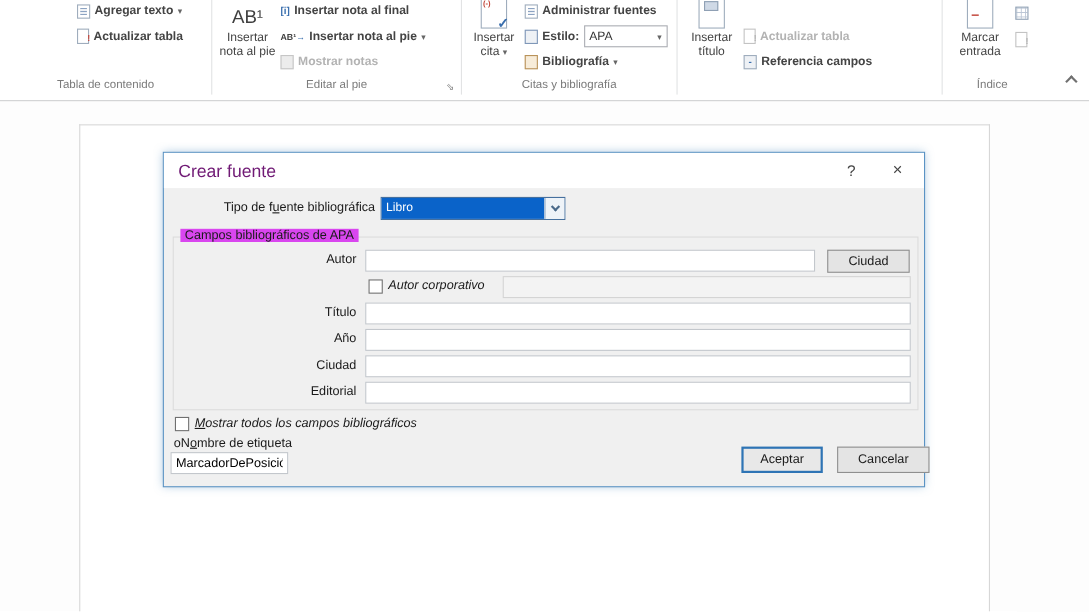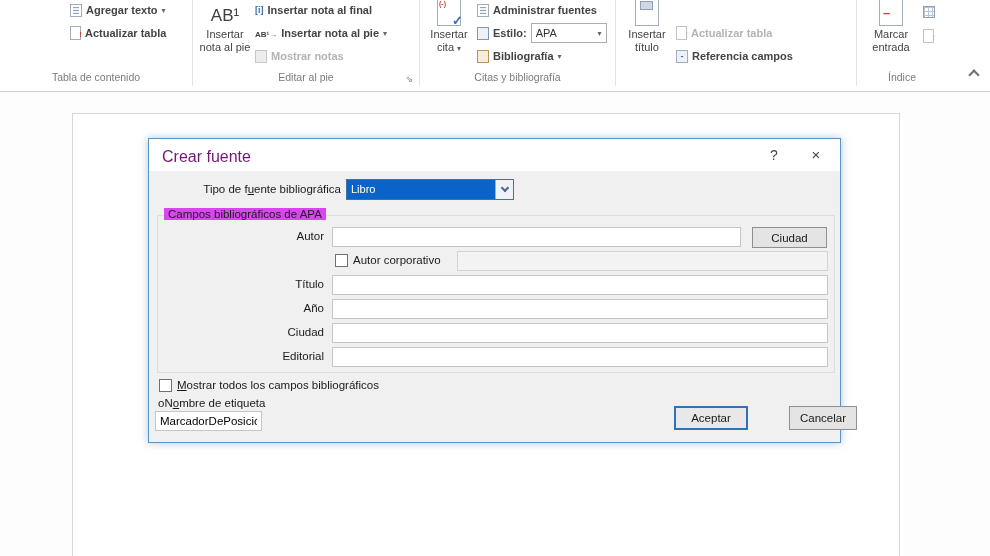--- a/index.html
+++ b/index.html
@@ -56,21 +56,21 @@
   .chev-dn { width:6px; height:6px; border-right:2px solid #4a6a8a; border-bottom:2px solid #4a6a8a; transform:rotate(45deg); margin-top:-3px; }
 
   .fieldset { position:absolute; left:8px; top:76px; width:678px; height:158px; border:1px solid #dcdcdc; }
   .legend { position:absolute; left:6px; top:-8px; background:#d946ef; padding:0 4px; }
   .flabel { position:absolute; left:0; width:166px; text-align:right; }
   .finput { position:absolute; height:20px; border:1px solid #c3c7cc; background:#fff; font-family:"Liberation Sans",sans-serif; font-size:11.5px; padding:0 4px; }
   .finput.disabled { background:#f3f3f3; border-color:#d4d4d4; }
   .btn { position:absolute; background:#e4e4e4; border:1px solid #8f8f8f; font-family:"Liberation Sans",sans-serif; font-size:11.5px; color:#1a1a1a; text-align:center; cursor:default; }
   .btn.default { border:2px solid #2e74b5; background:#e8e8e8; }
   .cb { position:absolute; width:13px; height:13px; background:#fff; border:1px solid #707070; }
-  .cb-label { position:absolute; white-space:nowrap; }
+  .cb-label { position:absolute; white-space:nowrap;font-style:italic; }
 </style>
 </head>
 <body>
 
 <div class="screen">
 
   <div class="ribbon">
 
     <div class="rgroup" style="left:0;width:192px">
       <div class="sbtn" style="left:70px;top:0">
@@ -249,17 +249,17 @@
       </div>
 
       <span class="cb" style="left:10px;top:240px"></span>
       <span class="cb-label" style="left:28px;top:240px"><span class="accel">M</span><span>ostrar todos los campos bibliográficos</span></span>
 
       <div style="position:absolute;left:9px;top:258px"><span class="accel" style="text-decoration:none">o</span><span><span>N</span><span class="accel">o</span><span>mbre de etiqueta</span></span></div>
 
       <input class="finput" style="left: 6px; top: 272px; width: 107px;" value="MarcadorDePosició">
 
       <button class="btn default" style="left:525px;top:267px;width:74px;height:24px">Aceptar</button>
-      <button class="btn" style="left:640px;top:267px;width:68px;height:24px">Cancelar</button>
+      <button class="btn" style="left:612px;top:267px;width:84px;height:24px">Cancelar</button>
     </div>
   </div>
 
 </div>
 
 </body></html>

